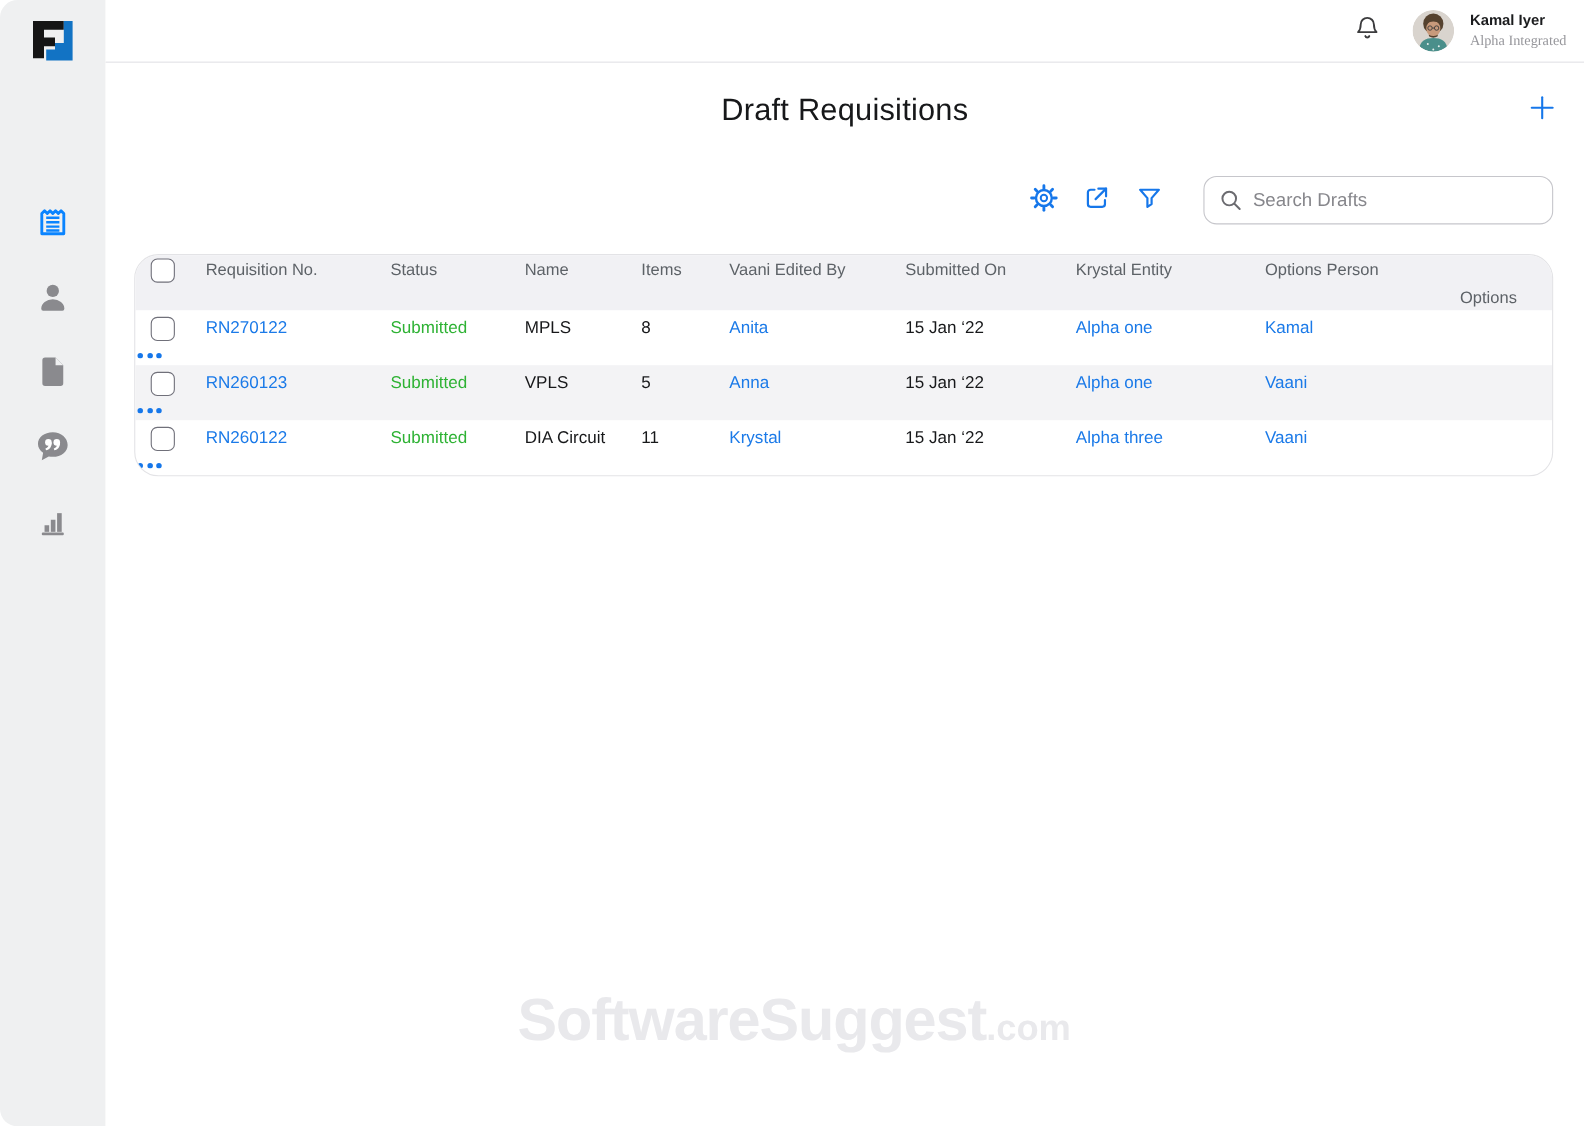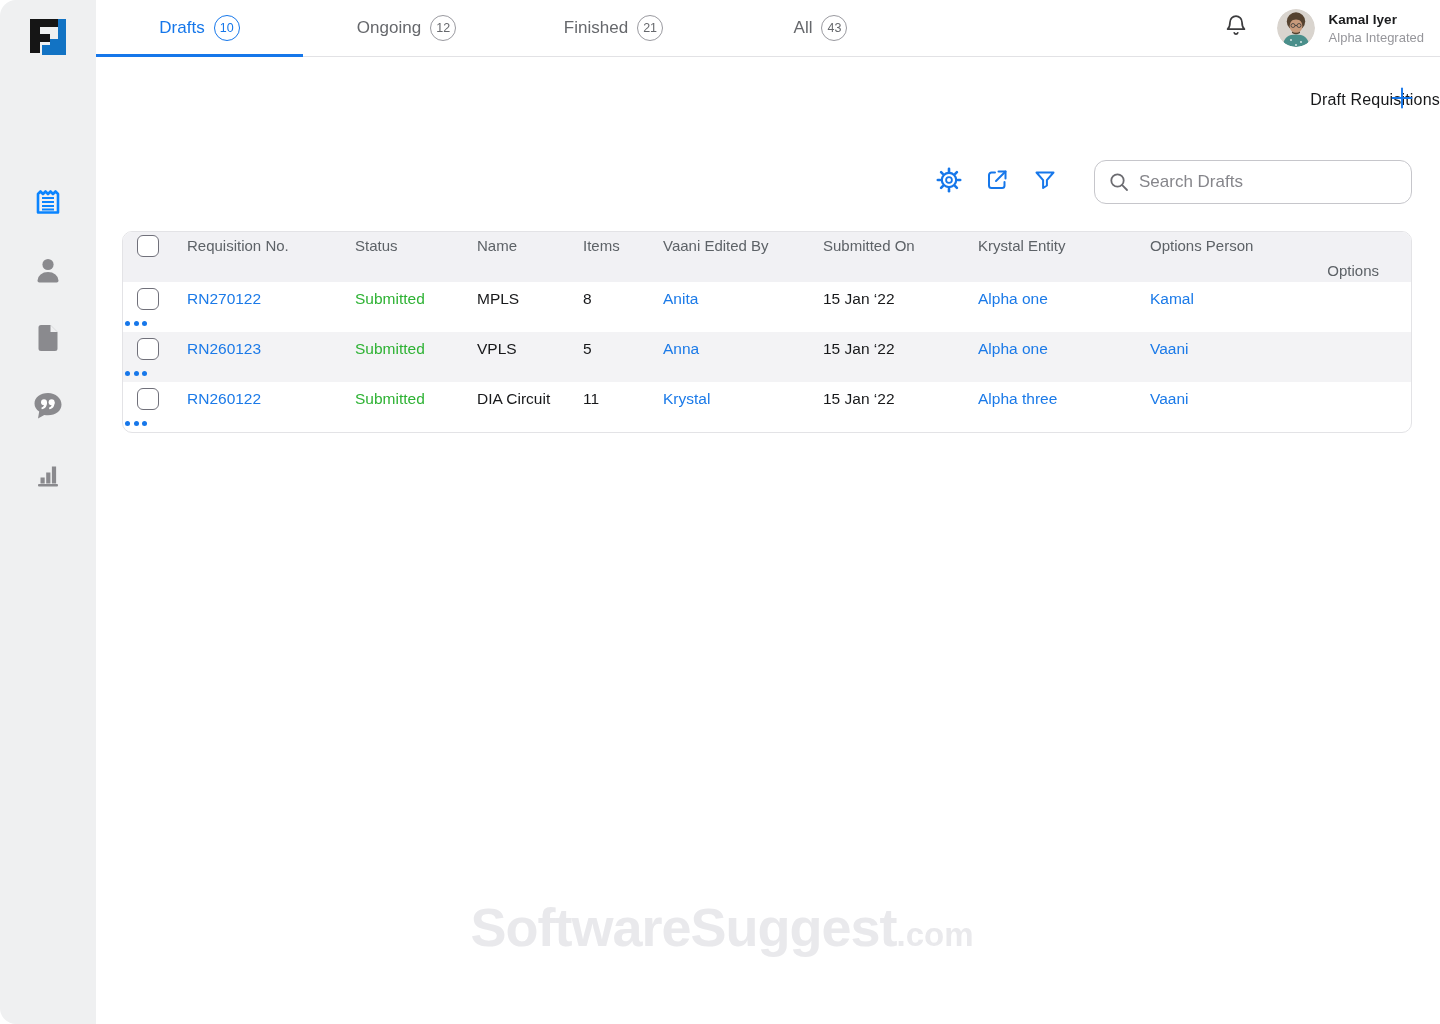--- a/index.html
+++ b/index.html
@@ -33,40 +33,40 @@
   .tab.active { color:#1677ea; }
   .tab.active .badge { border-color:#1677ea; color:#1677ea; }
   .tab.active::after {
     content:""; position:absolute; left:0; right:0; bottom:-1px; height:3px; background:#1677ea;
   }
   .topbar-right { margin-left:auto; display:flex; align-items:center; padding-right:16px; gap:14px; }
   .bell-btn { margin-right:14px; cursor:pointer; display:flex; }
   .avatar { width:38px; height:38px; border-radius:50%; overflow:hidden; cursor:pointer; flex:0 0 auto; }
   .user-meta { display:flex; flex-direction:column; gap:3px; cursor:pointer; }
   .user-name { font-size:13.5px; color:#1b1c1e; font-weight:700; }
-  .user-org { font-size:13px; color:#96969b; }
+  .user-org { font-size:13px; color:#96969b;font-family:Liberation Serif, serif; }
   
   .title-row { position:absolute; top:78px; left:0; right:0; height:44px; }
-  .page-title { text-align:right; font-size:16px; font-weight:500; color:#17181a; line-height:44px; letter-spacing:.2px; }
+  .page-title { text-align:center; font-size:28px; font-weight:500; color:#17181a; line-height:44px; letter-spacing:.2px; }
   .add-btn { position:absolute; right:24px; top:8px; width:28px; height:28px; display:flex; align-items:center; justify-content:center; cursor:pointer; }
   
   .controls { position:absolute; top:160px; right:28px; height:44px; display:flex; align-items:center; }
   .icon-btn { width:24px; height:24px; margin-right:24px; display:flex; align-items:center; justify-content:center; cursor:pointer; }
   .search-wrap { position:relative; margin-left:13px; }
   .search-input {
     width:318px; height:44px; border:1.5px solid #c6c6cb; border-radius:12px;
     padding:0 14px 0 44px; font-size:17px; color:#333; outline:none; background:#fff;
     font-family:"Liberation Sans", sans-serif;
   }
   .search-input::placeholder { color:#86868b; }
   .search-icon { position:absolute; left:14px; top:50%; transform:translateY(-50%); display:flex; }
   
   .table {
     position:absolute; left:26px; right:28px; top:231px;
-    border:1px solid #e3e3e6; border-radius:10px; overflow:hidden; background:#fff;
+    border:1px solid #e3e3e6; border-radius:22px; overflow:hidden; background:#fff;
   }
   .tr { display:grid; grid-template-columns:54px 168px 122px 106px 80px 160px 155px 172px 1fr; height:50px; align-items:center; }
   .thead { background:#f1f1f4; color:#5d6267; font-size:15px; }
   .tr.stripe { background:#f3f3f5; }
   .td, .th { padding-left:10px; font-size:15.5px; color:#17181a; white-space:nowrap; overflow:hidden; }
   .th { font-size:15px; color:#5d6267; }
   .cell-check { padding-left:14px; display:flex; align-items:center; }
   .checkbox {
     width:22px; height:22px; border:1.5px solid #70707a; border-radius:6px; background:#fff; cursor:pointer; display:inline-block;
   }
@@ -150,38 +150,20 @@
             </g>
           </svg>
         </span>
       </div>
     </div>
   </div>
 
   <div class="main">
 
     <div class="topbar">
-      <div class="tabs">
-        <div class="tab active">
-          <span>Drafts</span>
-          <span class="badge">10</span>
-        </div>
-        <div class="tab">
-          <span>Ongoing</span>
-          <span class="badge">12</span>
-        </div>
-        <div class="tab">
-          <span>Finished</span>
-          <span class="badge">21</span>
-        </div>
-        <div class="tab">
-          <span>All</span>
-          <span class="badge">43</span>
-        </div>
-      </div>
       <div class="topbar-right">
         <div class="bell-btn">
           <span>
             <svg width="26" height="26" viewBox="0 0 26 26" fill="none">
               <path d="M13,3.2 a6,6 0 0 0 -6,6 c0,4.6 -1.7,6.3 -2.4,7 h16.8 c-0.7,-0.7 -2.4,-2.4 -2.4,-7 a6,6 0 0 0 -6,-6 z" stroke="#3c3c3e" stroke-width="1.7" stroke-linejoin="round"></path>
               <path d="M11.2,19.8 a1.9,1.9 0 0 0 3.6,0" stroke="#3c3c3e" stroke-width="1.7" stroke-linecap="round"></path>
             </svg>
           </span>
         </div>
         <div class="avatar">

